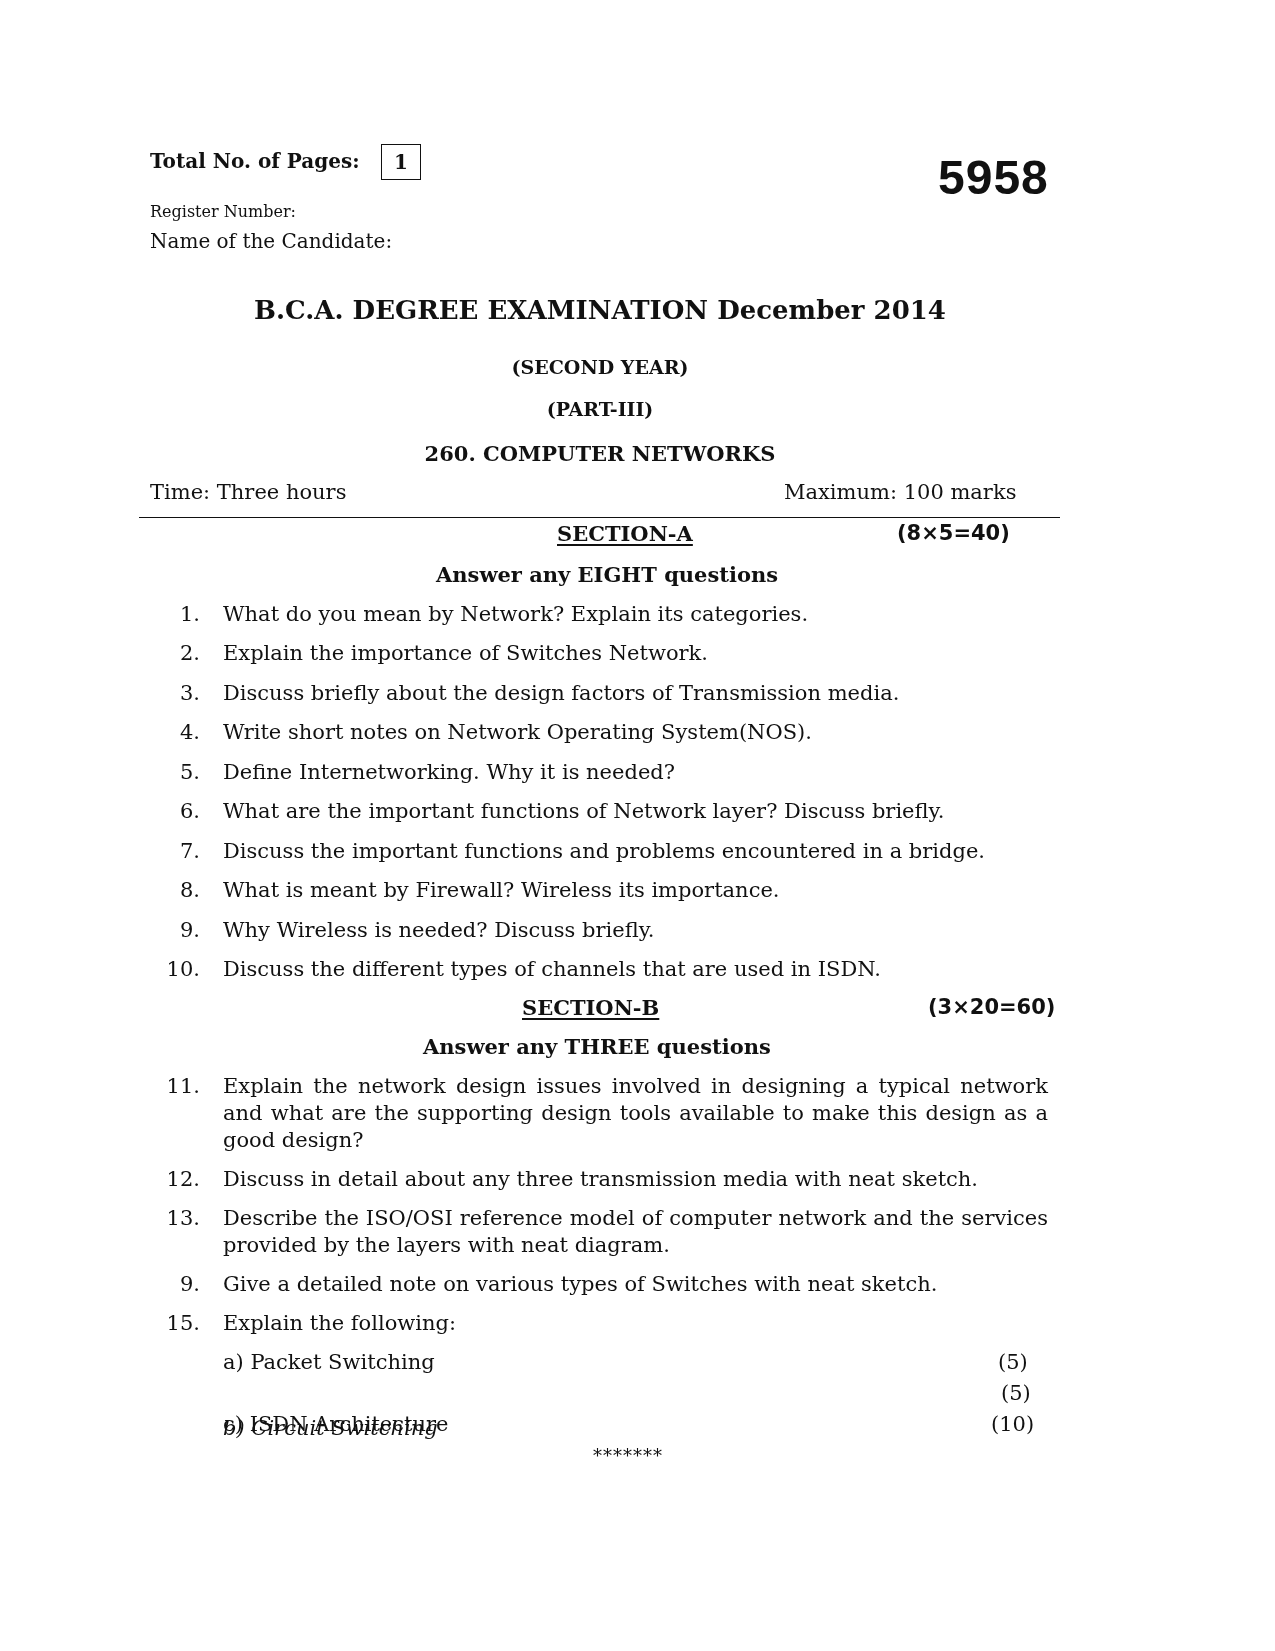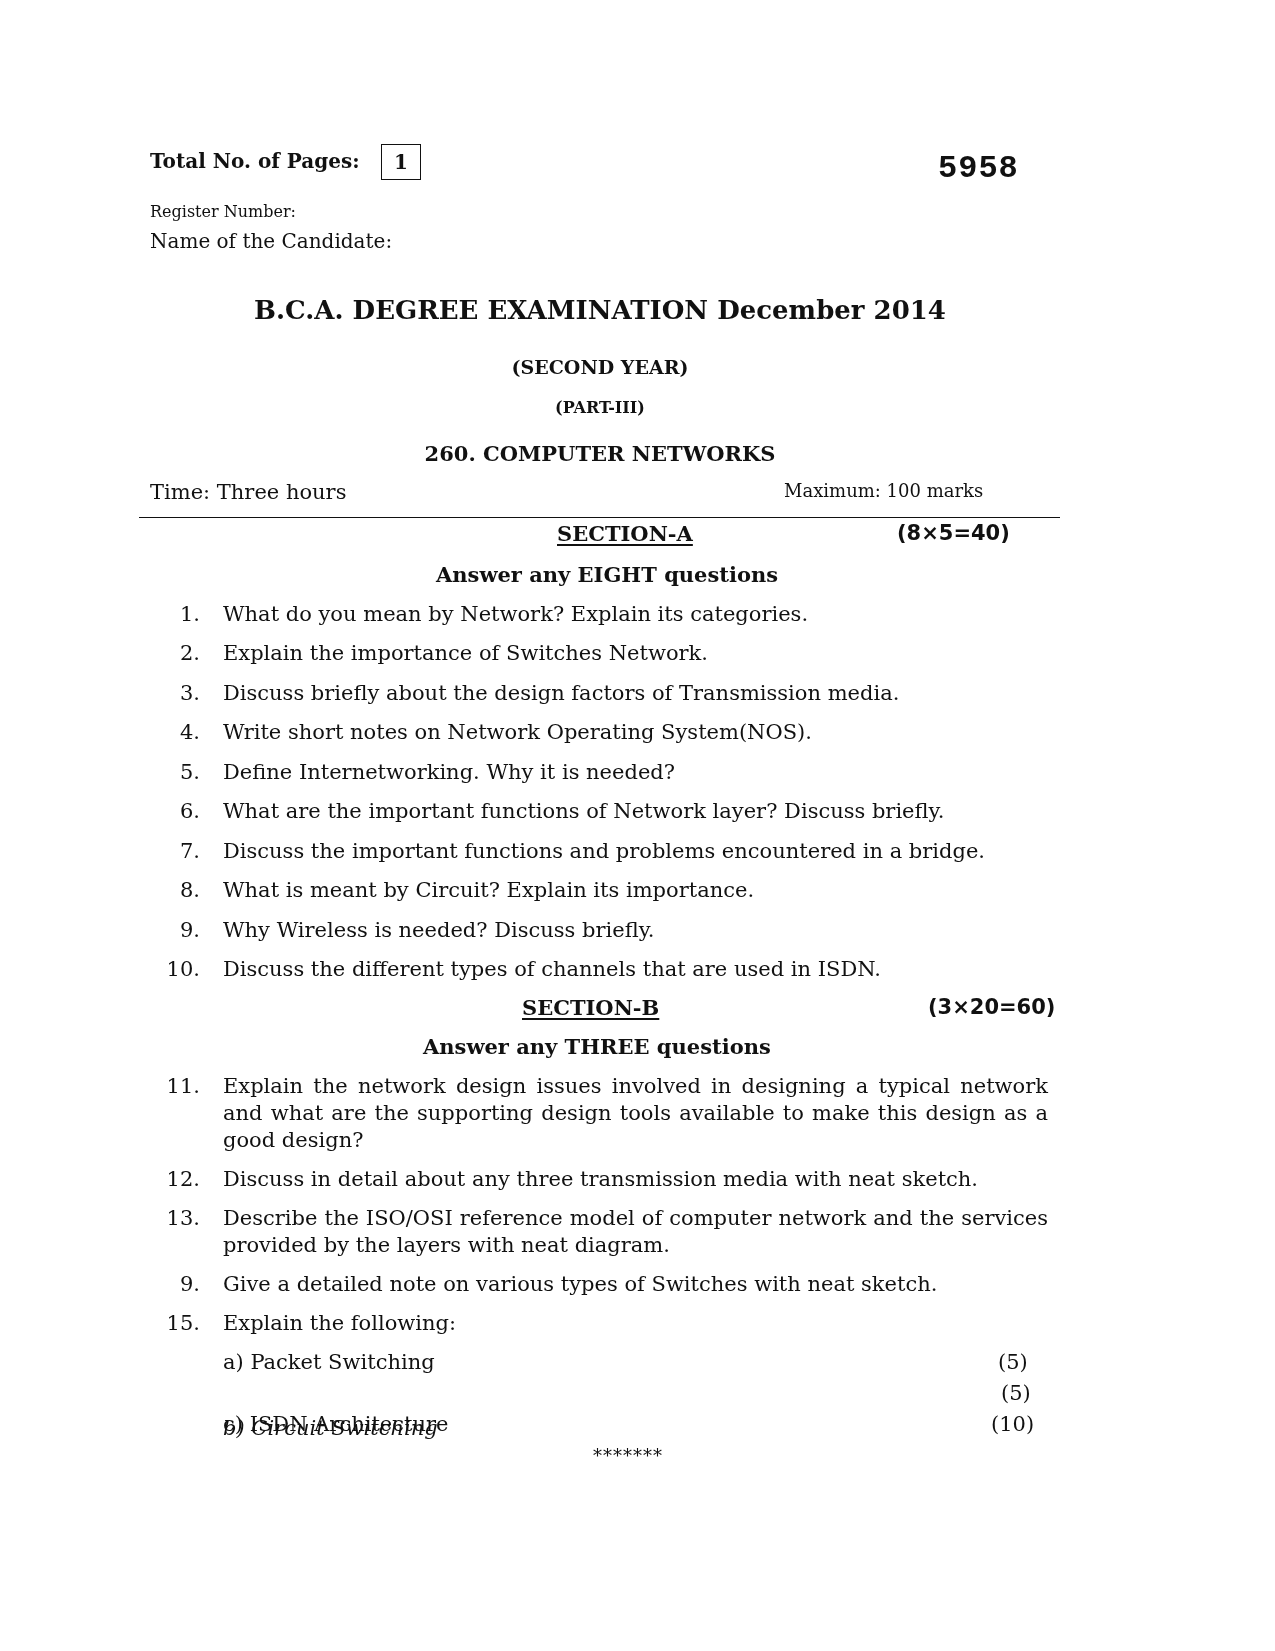--- a/index.html
+++ b/index.html
@@ -8,30 +8,30 @@
       font-family: "DejaVu Serif", "Liberation Serif", serif;
       color: #111111;
     }
     .abs { position: absolute; white-space: nowrap; }
     .pages-label { left: 150px; top: 149px; font-size: 20px; font-weight: bold; }
     .pages-box {
       left: 381px; top: 144px; width: 40px; height: 36px;
       border: 1.5px solid #111; box-sizing: border-box;
       font-size: 20px; font-weight: bold; text-align: center; line-height: 34px;
     }
-    .code { left: 938px; top: 150px; font-size: 32px; font-weight: bold; font-family: Liberation Mono, monospace; letter-spacing: 1px; }
+    .code { left: 938px; top: 150px; font-size: 48px; font-weight: bold; font-family: Liberation Sans, sans-serif; letter-spacing: 1px; }
     .reg { left: 150px; top: 202px; font-size: 16px; }
     .name { left: 150px; top: 229px; font-size: 20px; }
     .center { left: 0; width: 1200px; text-align: center; margin-top: 12px; }
     .title { top: 283px; font-size: 26px; font-weight: bold; }
     .sub1 { top: 344px; font-size: 19px; font-weight: bold; left: 0; width: 1200px; }
-    .sub2 { top: 386px; font-size: 16px; font-weight: bold; left: 0; width: 1200px; }
+    .sub2 { top: 386px; font-size: 19px; font-weight: bold; left: 0; width: 1200px; }
     .sub3 { top: 429px; font-size: 21px; font-weight: bold; left: 0; width: 1200px; }
     .time { left: 150px; top: 480px; font-size: 21px; }
-    .maxm { left: 784px; top: 480px; font-size: 18px; }
+    .maxm { left: 784px; top: 480px; font-size: 21px; }
     .rule { left: 139px; top: 517px; width: 921px; height: 0; border-top: 1.6px solid #111; }
     .sec-head { font-size: 21px; font-weight: bold; text-decoration: underline; text-underline-offset: 3px; }
     .sec-marks { font-size: 21px; font-weight: bold; font-family: "DejaVu Sans", sans-serif; }
     .instr { font-size: 21px; font-weight: bold; }
     .q { position: absolute; left: 160px; width: 888px; font-size: 21px; line-height: 27px; }
     .q .num { position: absolute; left: 0; width: 40px; text-align: right; }
     .q .txt { margin-left: 63px; display: block; white-space: normal; }
     .q .txt.justify { text-align: justify; text-align-last: left; }
     .sub-item { position: absolute; left: 223px; font-size: 21px; white-space: nowrap; }
     .sub-mark { position: absolute; font-size: 21px; white-space: nowrap; }
@@ -81,21 +81,21 @@
 <div class="q" style="top:798px;">
     <span class="num">6.</span>
     <span class="txt">What are the important functions of Network layer? Discuss briefly.</span>
   </div>
 <div class="q" style="top:838px;">
     <span class="num">7.</span>
     <span class="txt">Discuss the important functions and problems encountered in a bridge.</span>
   </div>
 <div class="q" style="top:877px;">
     <span class="num">8.</span>
-    <span class="txt">What is meant by Circuit? Explain its importance.</span>
+    <span class="txt">What is meant by Firewall? Wireless its importance.</span>
   </div>
 <div class="q" style="top:917px;">
     <span class="num">9.</span>
     <span class="txt">Why Wireless is needed? Discuss briefly.</span>
   </div>
 <div class="q" style="top:956px;">
     <span class="num">10.</span>
     <span class="txt">Discuss the different types of channels that are used in ISDN.</span>
   </div>
 

